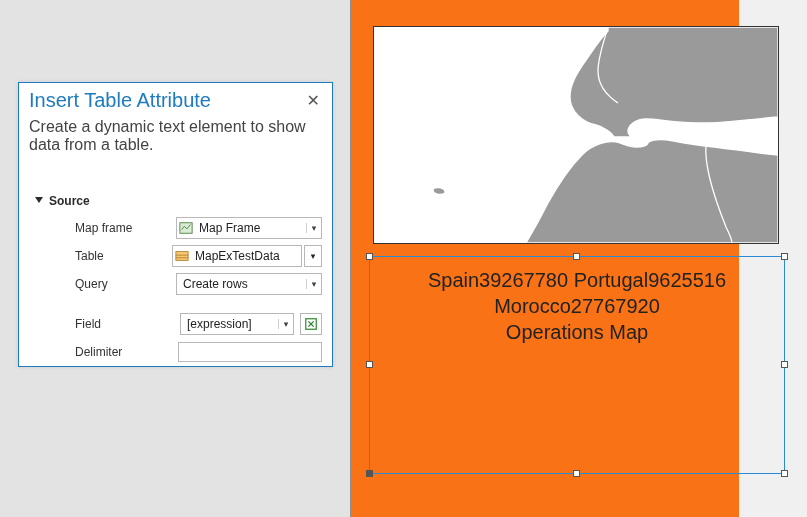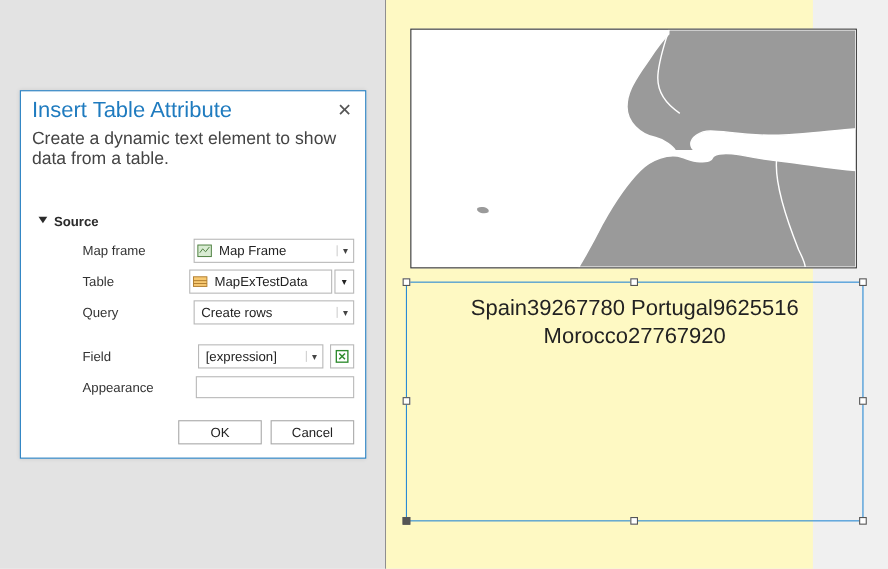--- a/index.html
+++ b/index.html
@@ -177,21 +177,21 @@
   }
   .x-icon-svg { width: 14px; height: 14px; }
 
   
   .right-pane {
     position: absolute;
     left: 351px;
     top: 0;
     width: 388px;
     height: 517px;
-    background: #fef9c3;
+    background: #f97316;
   }
 
   .map-preview {
     position: absolute;
     left: 22px;
     top: 26px;
     width: 404px;
     height: 216px;
     border: 1px solid #333;
     background: #ffffff;
@@ -305,30 +305,26 @@
           <svg class="x-icon-svg" viewBox="0 0 16 16">
             <rect x="2" y="2" width="12" height="12" fill="none" stroke="#2e8b2e" stroke-width="1.4"></rect>
             <line x1="5" y1="5" x2="11" y2="11" stroke="#2e8b2e" stroke-width="1.6"></line>
             <line x1="11" y1="5" x2="5" y2="11" stroke="#2e8b2e" stroke-width="1.6"></line>
           </svg>
         </div>
       </div>
     </div>
 
     <div class="form-row">
-      <div class="form-label">Appearance</div>
+      <div class="form-label">Delimiter</div>
       <div class="form-field">
         <div class="text-input"></div>
       </div>
     </div>
 
-    <div class="dialog-buttons">
-      <button>OK</button>
-      <button>Cancel</button>
-    </div>
   </div>
 </div>
 
 <div class="right-pane">
 
   <div class="map-preview">
     <svg viewBox="0 0 404 216" preserveAspectRatio="none">
 
       <path d="
         M 404 0 
@@ -374,15 +370,16 @@
     <div class="handle h-tr"></div>
     <div class="handle h-ml"></div>
     <div class="handle h-mr"></div>
     <div class="handle h-bl"></div>
     <div class="handle h-bm"></div>
     <div class="handle h-br"></div>
 
     <div class="text-content">
       <div>Spain39267780 Portugal9625516</div>
       <div>Morocco27767920</div>
+      <div>Operations Map</div>
     </div>
   </div>
 </div>
 
 </body></html>

